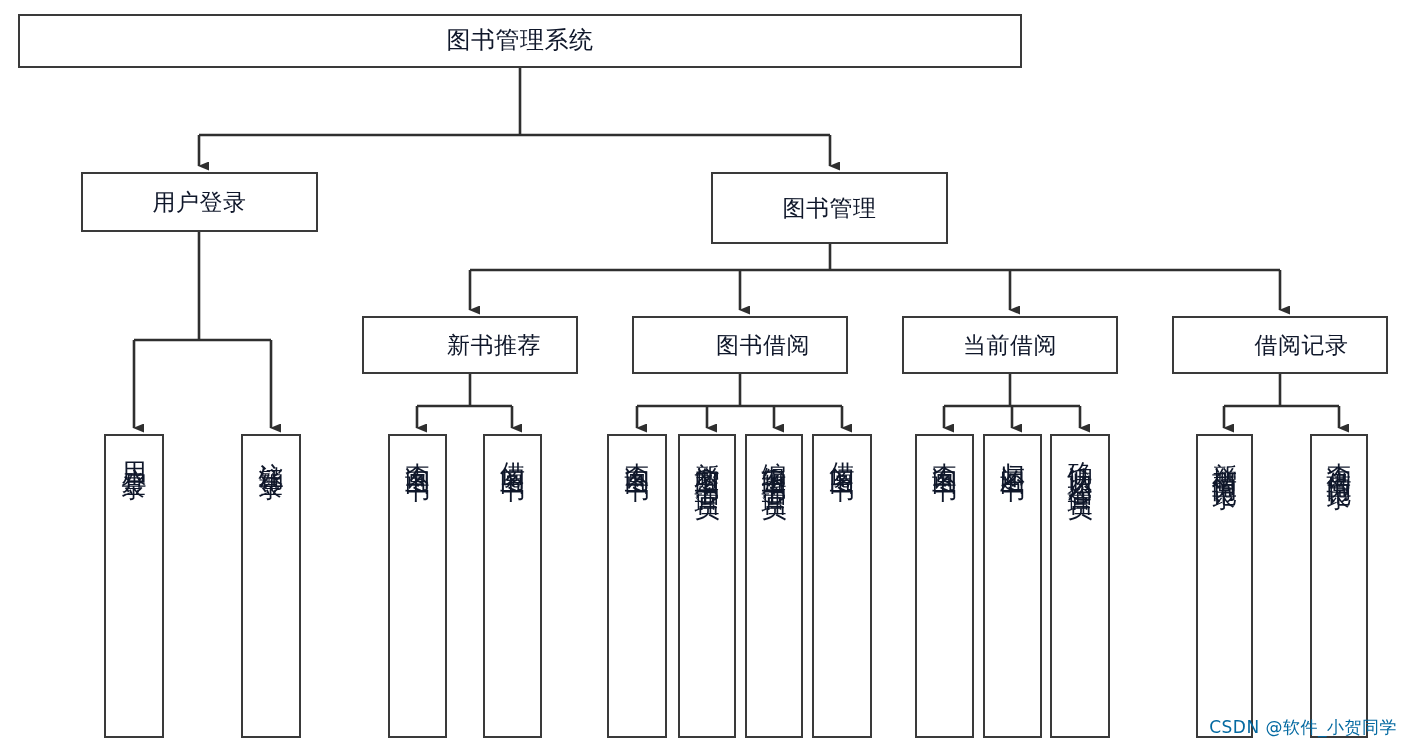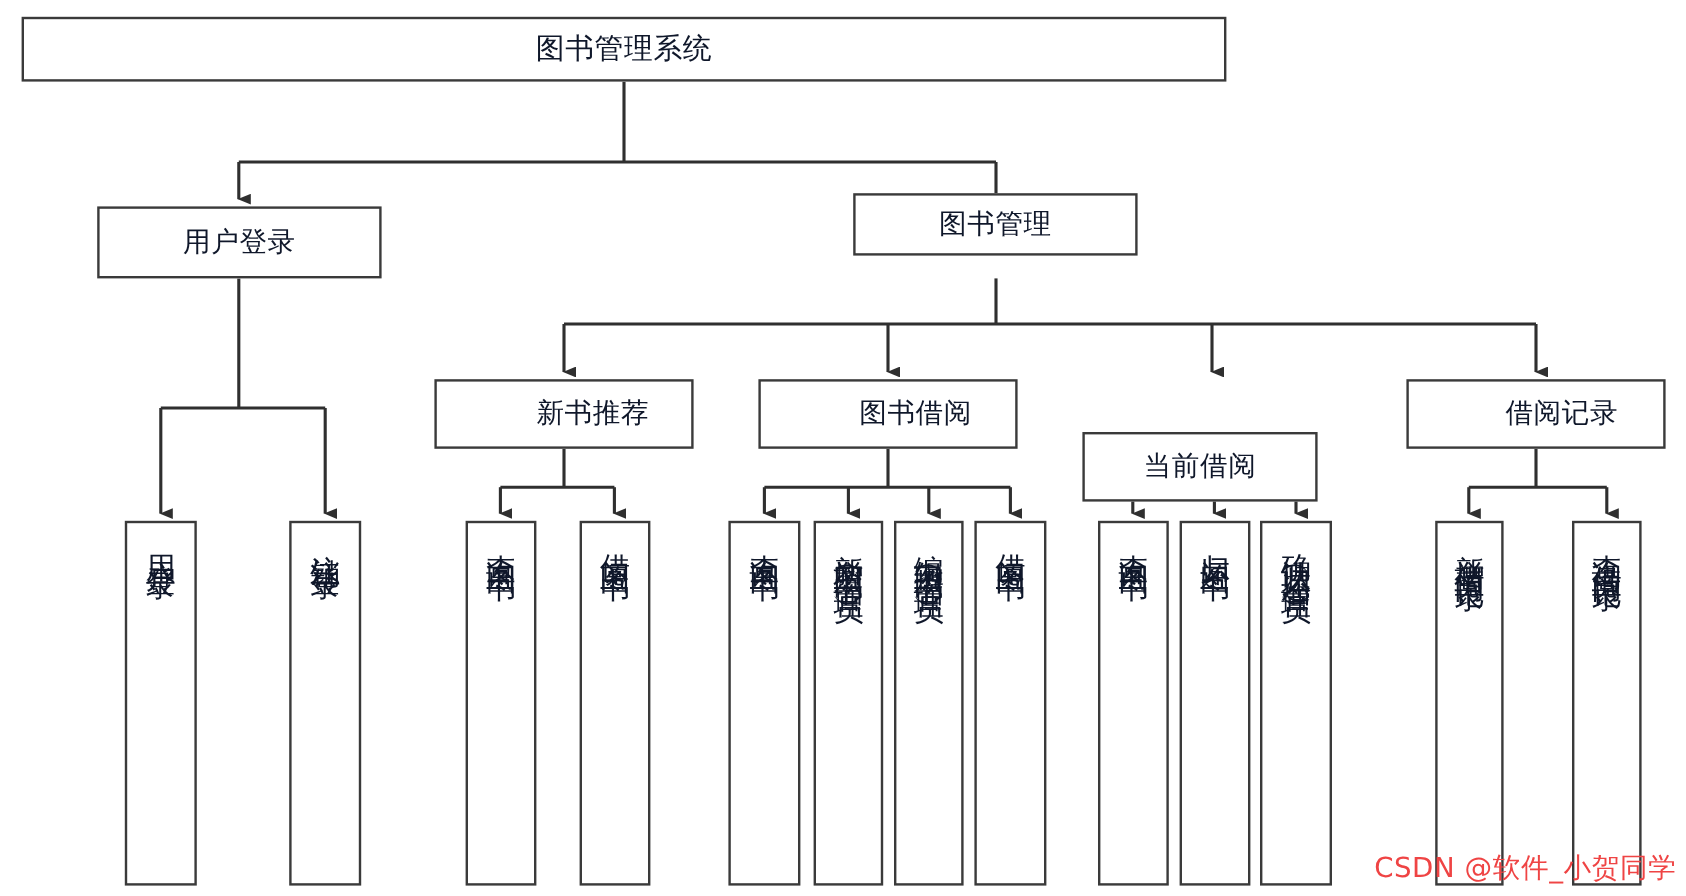--- a/index.html
+++ b/index.html
@@ -57,22 +57,22 @@
     text-orientation: upright;
     font-size: 25px;
     letter-spacing: 5px;
     line-height: 1;
     white-space: nowrap;
   }
   .watermark {
     position: absolute;
     right: 8px;
     bottom: 8px;
-    font-size: 23px;
-    color: #ef4444;
+    font-size: 17px;
+    color: #0369a1;
     letter-spacing: 0.5px;
     z-index: 6;
     white-space: nowrap;
   }
 </style>
 </head>
 <body>
 
 <div id="diagram-root">
 
@@ -127,31 +127,31 @@
     </g>
   </svg>
 
   <div class="node horizontal root" style="left:18px; top:14px; width:1004px; height:54px;">
     <span class="node-label">图书管理系统</span>
   </div>
 
   <div class="node horizontal" style="left:81px; top:172px; width:237px; height:60px;">
     <span class="node-label">用户登录</span>
   </div>
-  <div class="node horizontal" style="left:711px; top:161px; width:237px; height:52px;">
+  <div class="node horizontal" style="left:711px; top:172px; width:237px; height:72px;">
     <span class="node-label">图书管理</span>
   </div>
 
   <div class="node horizontal" style="left:362px; top:316px; width:216px; height:58px;padding-left:48px;">
     <span class="node-label">新书推荐</span>
   </div>
   <div class="node horizontal" style="left:632px; top:316px; width:216px; height:58px;padding-left:46px;">
     <span class="node-label">图书借阅</span>
   </div>
-  <div class="node horizontal" style="left:902px; top:316px; width:196px; height:58px;margin-top:44px;">
+  <div class="node horizontal" style="left:902px; top:316px; width:216px; height:58px;">
     <span class="node-label">当前借阅</span>
   </div>
   <div class="node horizontal" style="left:1172px; top:316px; width:216px; height:58px;padding-left:43px;">
     <span class="node-label">借阅记录</span>
   </div>
 
   <div class="node vertical" style="left:104px; top:434px; width:60px; height:304px;">
     <span class="node-label">用户登录</span>
   </div>
   <div class="node vertical" style="left:241px; top:434px; width:60px; height:304px;">

